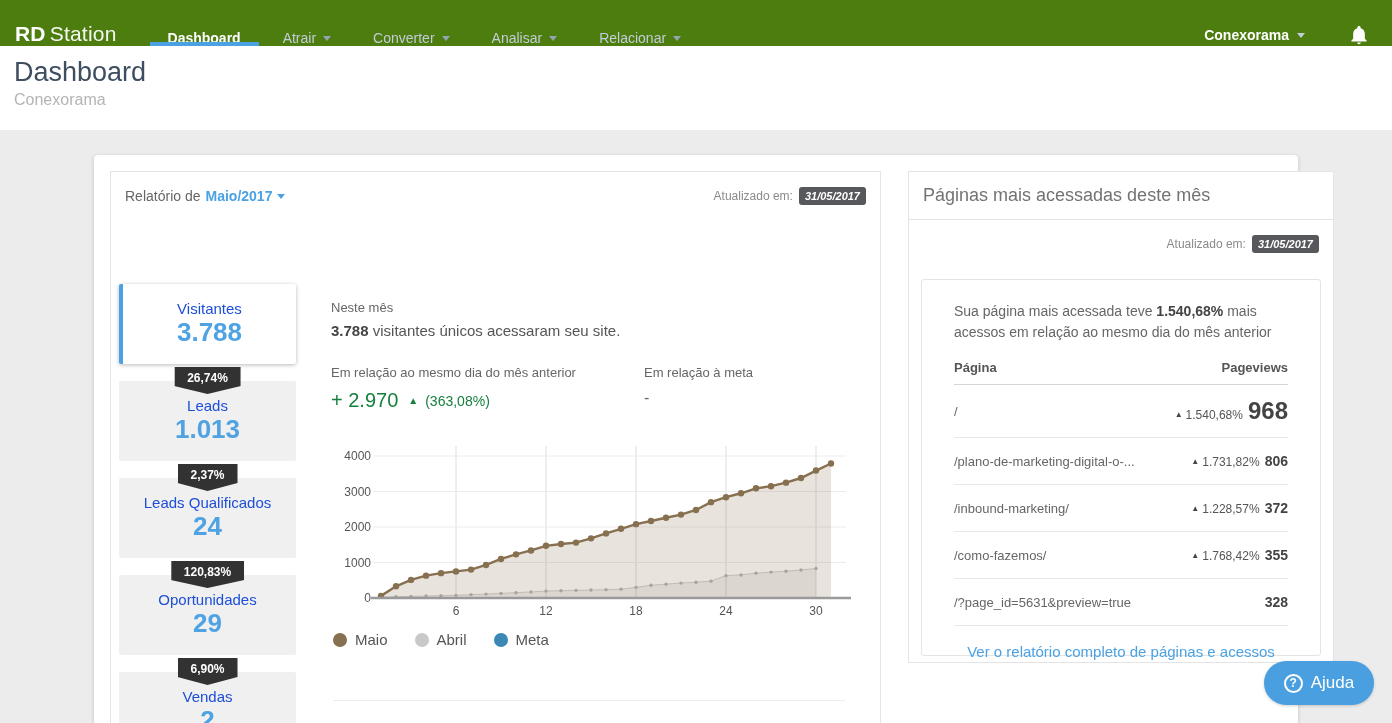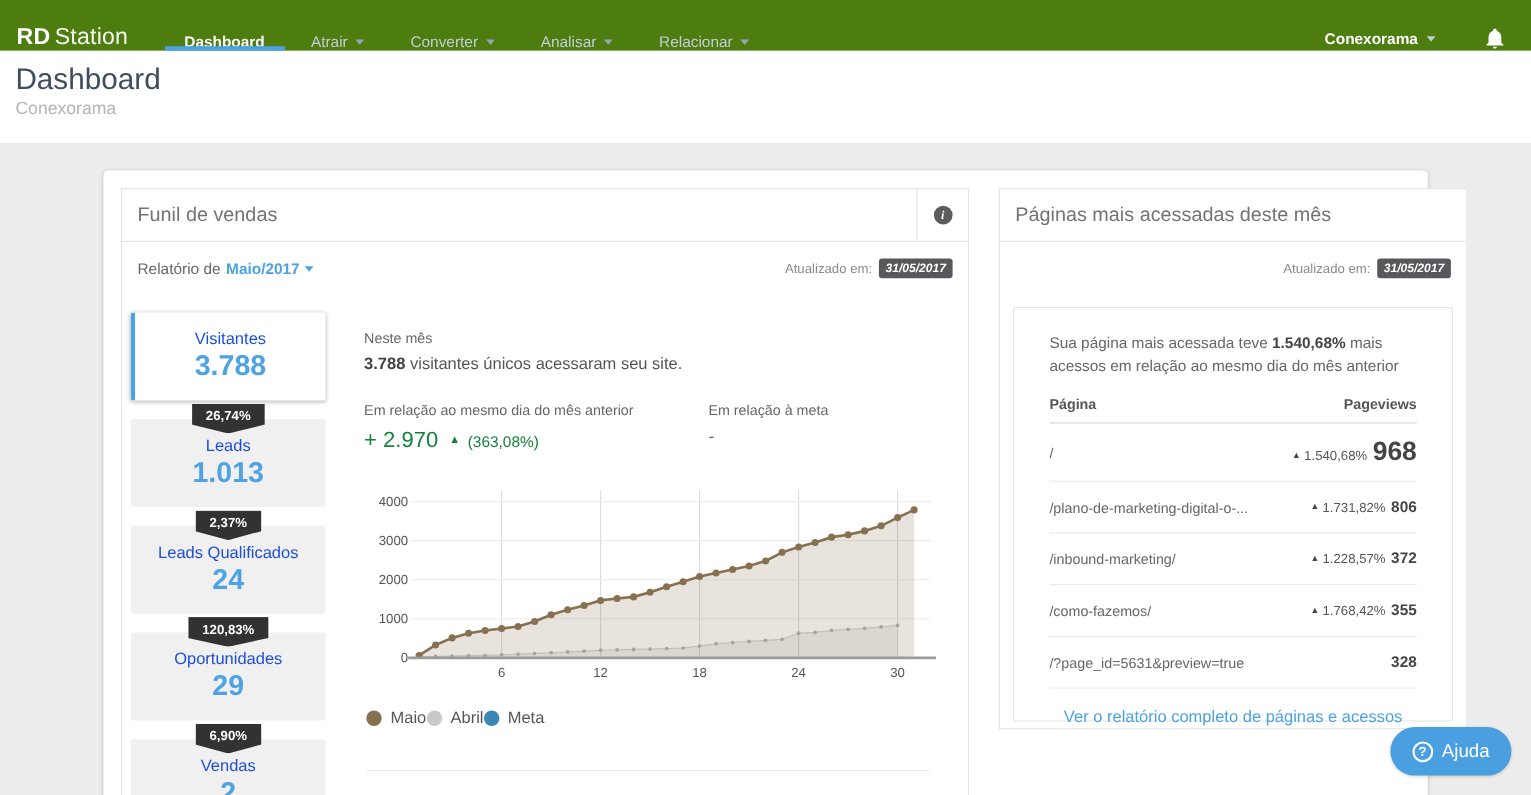--- a/index.html
+++ b/index.html
@@ -59,21 +59,21 @@
   .summary-line .hl { font-weight:bold; color:#444; }
   .compare-row { display:flex; margin-top:26px; }
   .compare-col1 { width:313px; }
   .compare-label { font-size:13px; color:#666; margin-bottom:9px; }
   .compare-value { font-size:20px; color:#15803d; display:flex; align-items:center; }
   .compare-value .tri { font-size:10px; margin:0 7px 0 10px; }
   .compare-value .pct { font-size:14px; }
   .goal-value { font-size:16px; color:#666; }
 
   .chart-box { position:absolute; left:220px; top:266px; width:550px; height:196px; }
-  .legend { position:absolute; left:222px; top:472px; display:flex; }
+  .legend { position:absolute; left:222px; top:459px; display:flex; gap:27px; }
   .legend-item { display:flex; align-items:center; gap:8px; font-size:15px; color:#555; }
   .legend-dot { width:14px; height:14px; border-radius:50%; }
   .section-divider { position:absolute; left:222px; right:35px; top:528px; height:1px; background:#ececec; }
 
   
   .pages-panel { left:814px; top:16px; width:426px; height:492px; }
   .updated-row { display:flex; justify-content:flex-end; padding:15px 14px 0; }
   .inner-card { position:absolute; left:12px; right:12px; top:107px; bottom:6px; border:1px solid #e4e4e4; border-radius:3px; padding:21px 32px 0; }
   .intro { font-size:14px; color:#666; line-height:1.5; }
   .intro .hl { font-weight:bold; color:#444; }
@@ -139,27 +139,20 @@
 </div>
 
 <div class="page-header">
   <div class="page-title">Dashboard</div>
   <div class="page-subtitle">Conexorama</div>
 </div>
 
 <div class="outer-card">
 
   <div class="panel funnel-panel">
-    <div class="panel-header">
-      <div class="panel-title">Funil de vendas</div>
-      <div class="vdivider"></div>
-      <div class="info-btn">
-        <div class="info-icon">i</div>
-      </div>
-    </div>
     <div class="sub-row">
       <div class="report-line">
         <span>Relatório de</span>
         <span class="report-period">Maio/2017</span>
         <span class="caret"></span>
       </div>
       <div class="updated">
         <span>Atualizado em:</span>
         <span class="updated-badge">31/05/2017</span>
       </div>

